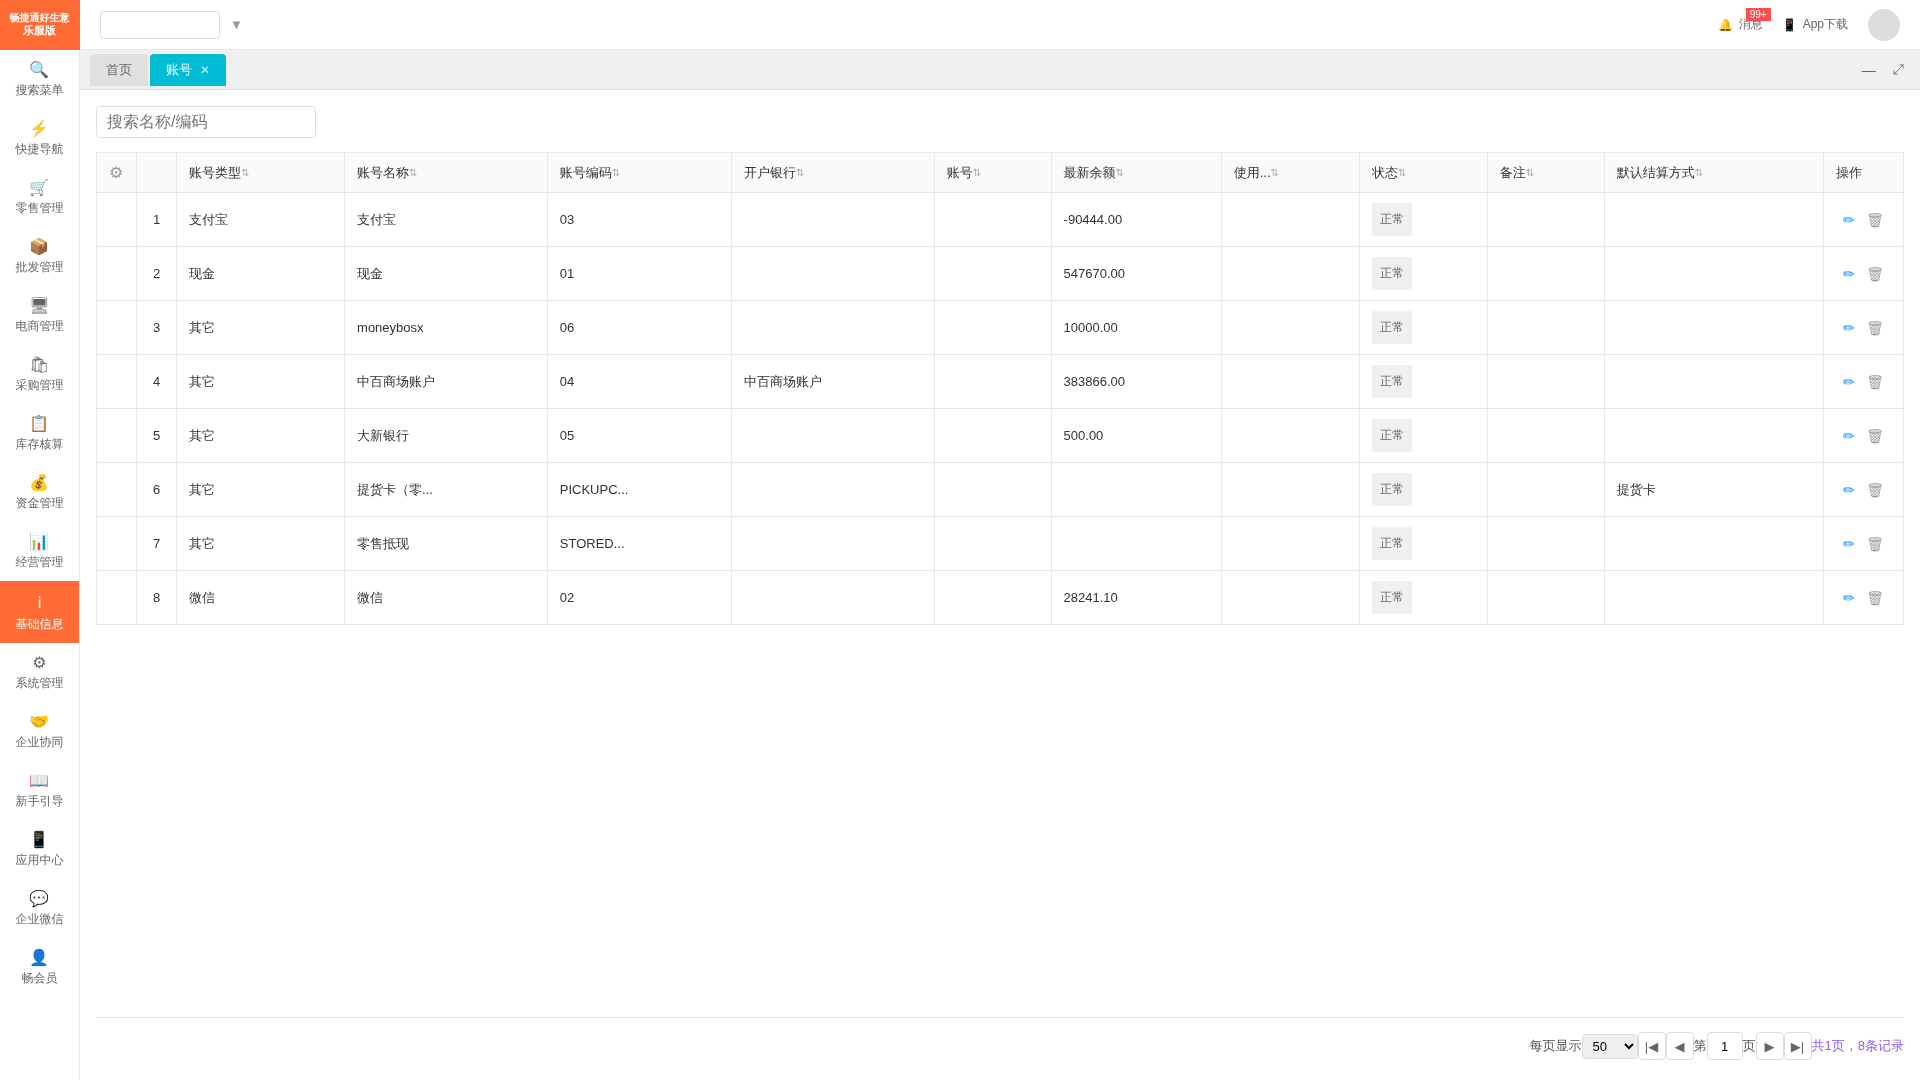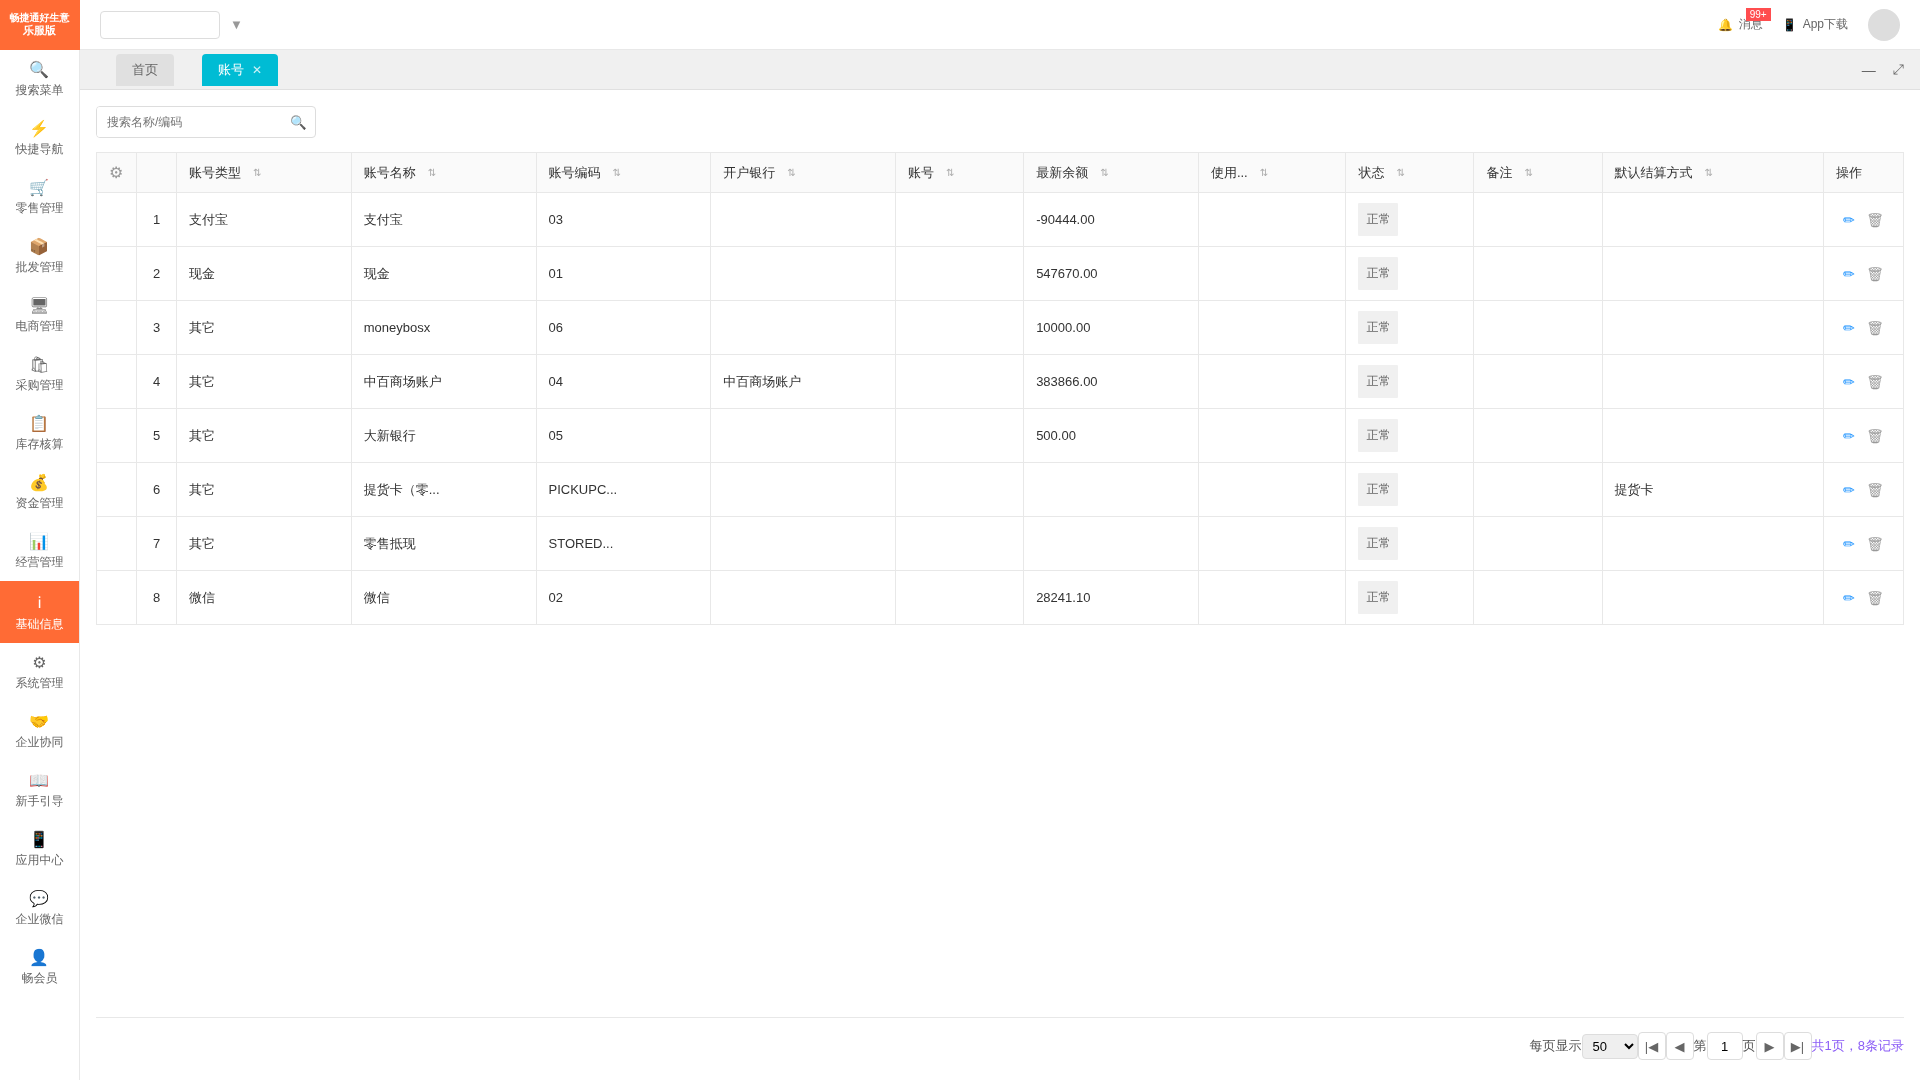--- a/index.html
+++ b/index.html
@@ -150,21 +150,20 @@
       height: 32px;
       padding: 5px 16px;
       display: flex;
       align-items: center;
       gap: 8px;
       border-radius: 4px 4px 0 0;
       cursor: pointer;
       font-size: 13px;
       background: #e0e0e0;
       color: #666;
-      margin-left: 26px;
     }
     .tab.active {
       background: #00bcd4;
       color: #fff;
     }
     .tab-close {
       font-size: 12px;
       cursor: pointer;
       opacity: 0.8;
     }
@@ -205,21 +204,21 @@
       border: 1px solid #ddd;
       border-radius: 4px;
       overflow: hidden;
       height: 32px;
       width: 220px;
     }
     .search-input {
       border: none;
       outline: none;
       padding: 0 10px;
-      font-size: 12px;
+      font-size: 16px;
       flex: 1;
       height: 100%;
     }
     .search-btn {
       width: 32px;
       height: 32px;
       background: none;
       border: none;
       cursor: pointer;
       color: #999;
@@ -273,21 +272,21 @@
     }
     .data-table td {
       border: 1px solid #e8e8e8;
       padding: 10px 12px;
       color: #333;
       white-space: nowrap;
     }
     .col-sort {
       display: flex;
       align-items: center;
-      gap: 12px;
+      gap: 0;
       cursor: pointer;
     }
     .sort-icon { color: #aaa; font-size: 10px; }
     .col-num { width: 40px; text-align: center; }
     .col-settings { width: 40px; text-align: center; }
     .col-actions { width: 80px; text-align: center; }
     .status-badge {
       display: inline-block;
       background: #f0f0f0;
       color: #666;

